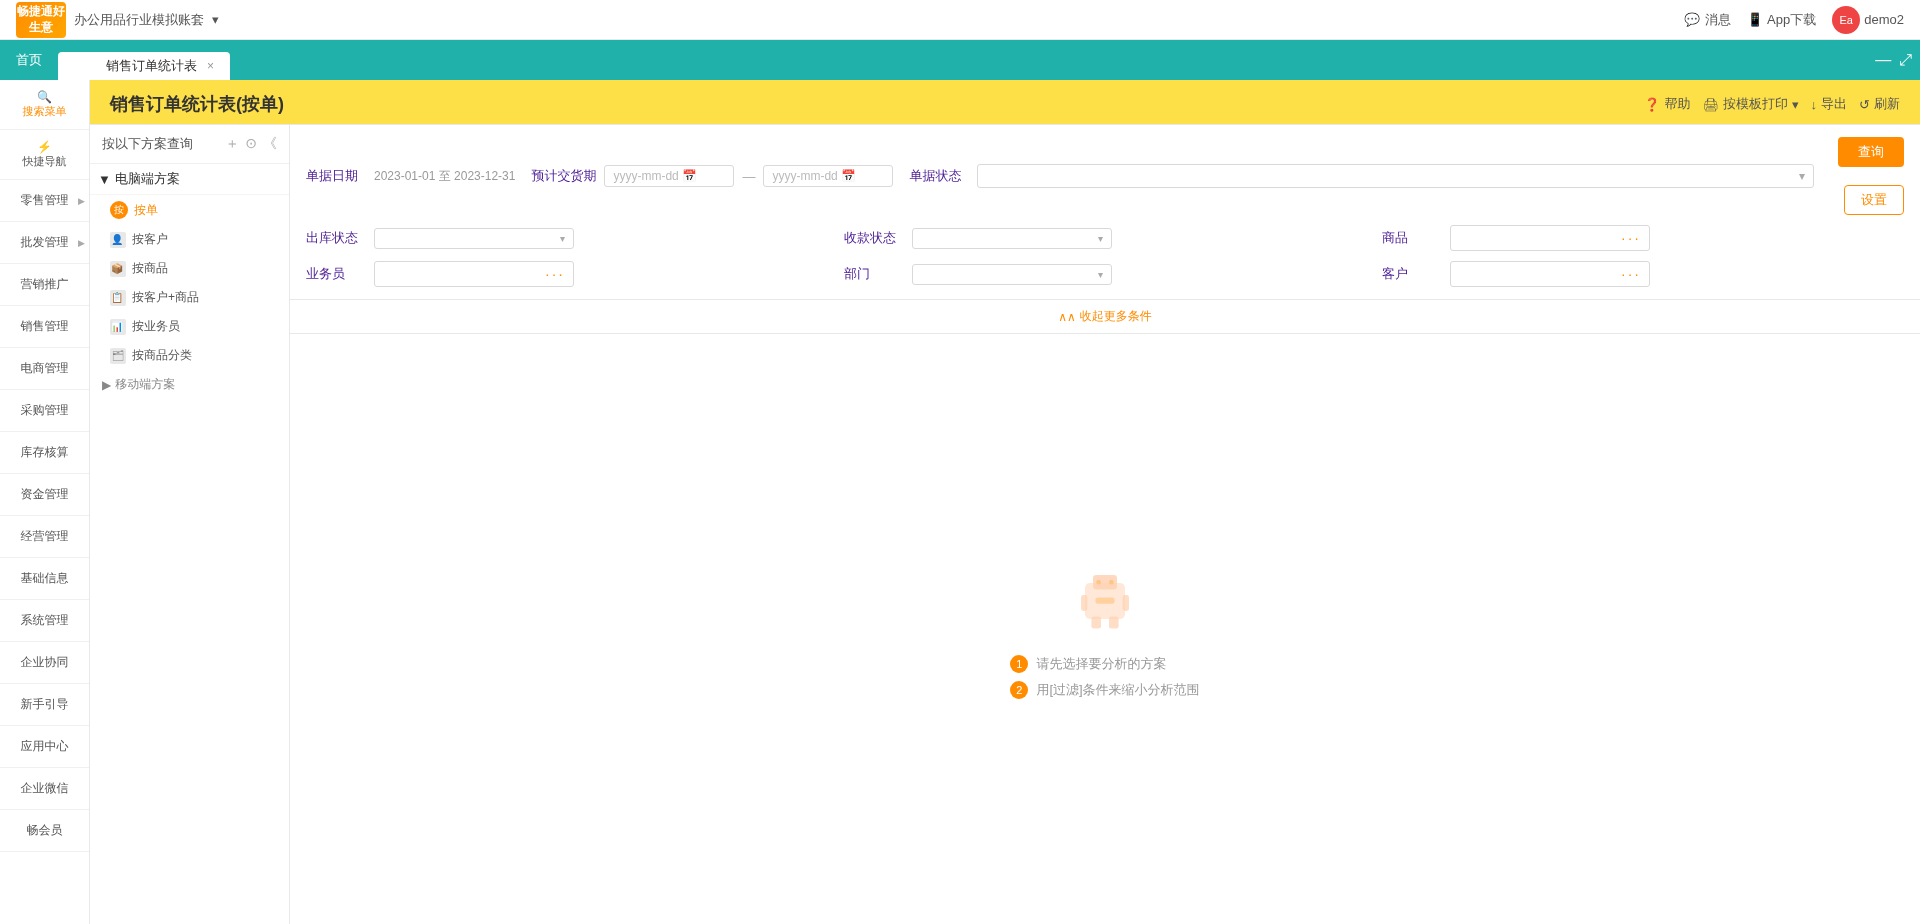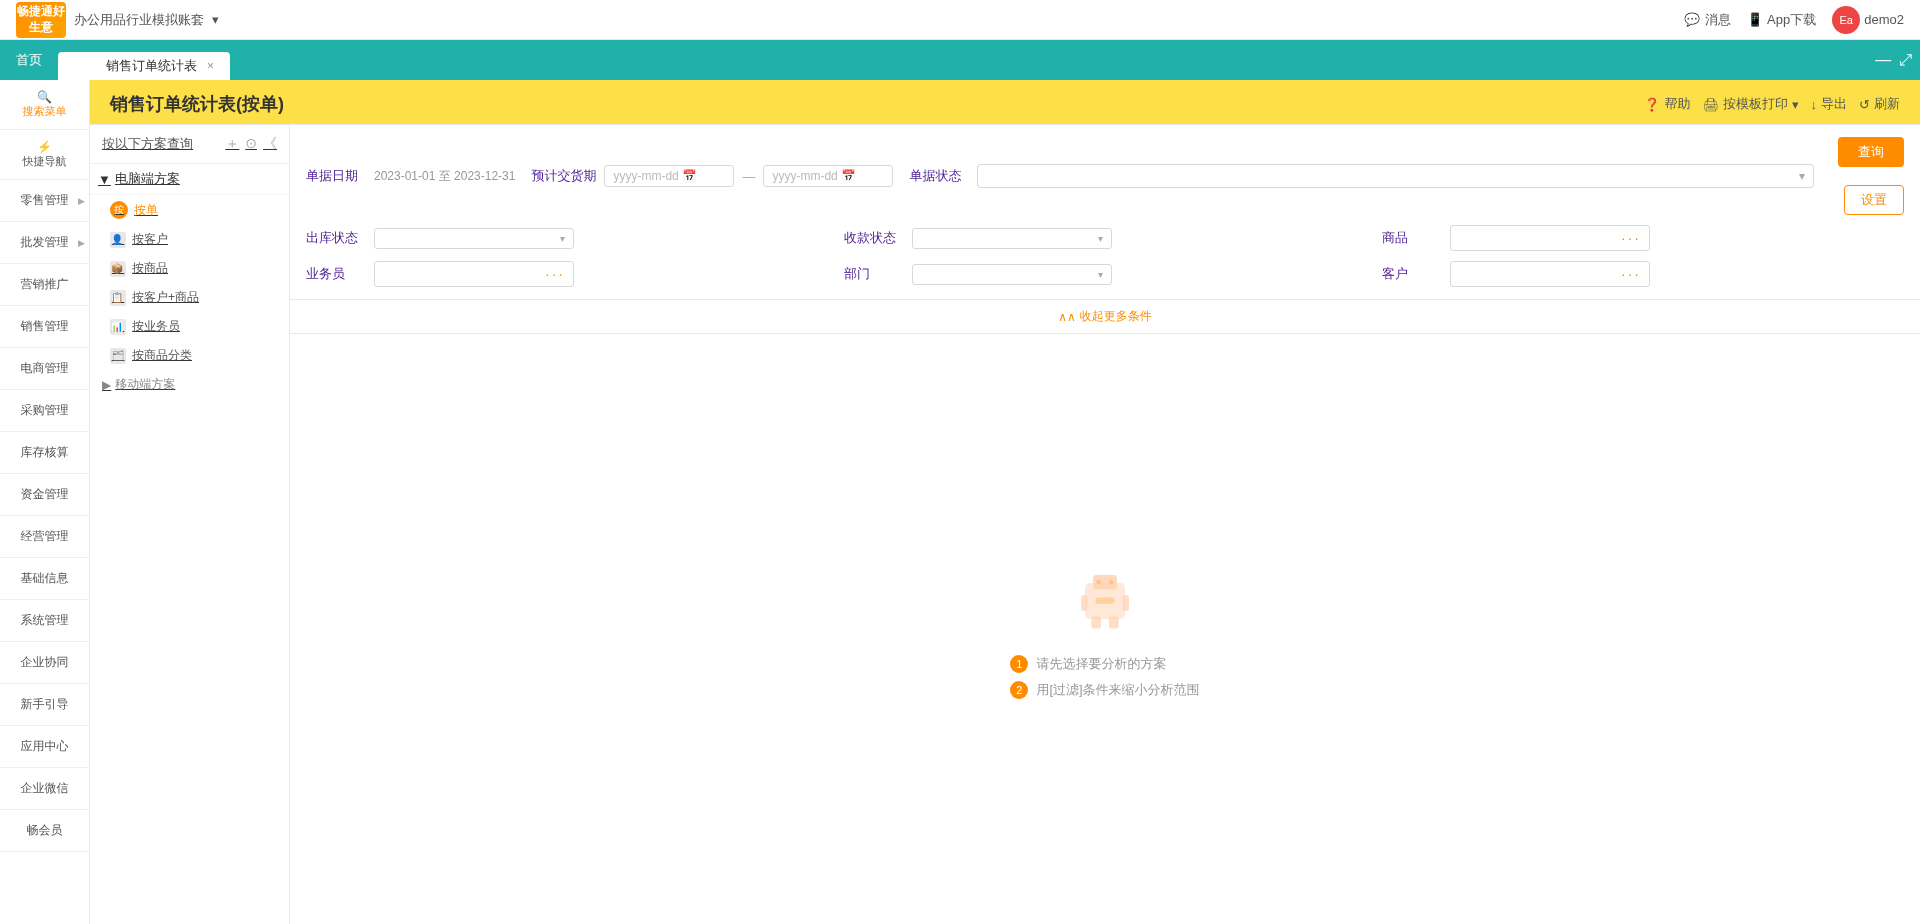--- a/index.html
+++ b/index.html
@@ -40,21 +40,21 @@
     
     .page-header { padding: 12px 20px 8px; background: #fde047; border-bottom: 1px solid #e8e8e8; display: flex; align-items: center; justify-content: space-between; }
     .page-title { font-size: 18px; font-weight: 600; color: #333; }
     .page-actions { display: flex; align-items: center; gap: 12px; font-size: 13px; color: #555; }
     .page-actions .action-btn { display: flex; align-items: center; gap: 4px; cursor: pointer; color: #555; }
 
     
     .body-area { display: flex; flex: 1; overflow: hidden; }
 
     
-    .left-panel { width: 200px; background: #fff; border-right: 1px solid #e8e8e8; overflow-y: auto; flex-shrink: 0; text-decoration: underline; }
+    .left-panel { width: 200px; background: #fff; border-right: 1px solid #e8e8e8; overflow-y: auto; flex-shrink: 0; }
     .left-panel-header { padding: 10px 12px; display: flex; align-items: center; justify-content: space-between; border-bottom: 1px solid #f0f0f0; }
     .left-panel-title { font-size: 13px; color: #555; font-weight: 500; }
     .left-panel-icons { display: flex; gap: 6px; }
     .left-panel-icons span { cursor: pointer; color: #aaa; font-size: 14px; }
     .tree-item { padding: 6px 12px; cursor: pointer; font-size: 12px; color: #555; display: flex; align-items: center; gap: 6px; }
     .tree-item.active { color: #ff8c00; }
     .tree-item .tree-icon { width: 18px; height: 18px; border-radius: 50%; background: #ff8c00; color: #fff; display: flex; align-items: center; justify-content: center; font-size: 11px; flex-shrink: 0; }
     .tree-item .tree-icon-sq { width: 16px; height: 16px; background: #e8e8e8; border-radius: 2px; display: flex; align-items: center; justify-content: center; font-size: 10px; color: #888; flex-shrink: 0; }
     .tree-parent { padding: 6px 8px; cursor: pointer; font-size: 13px; color: #333; display: flex; align-items: center; gap: 4px; border-bottom: 1px solid #f5f5f5; }
     .tree-children { padding-left: 8px; }

